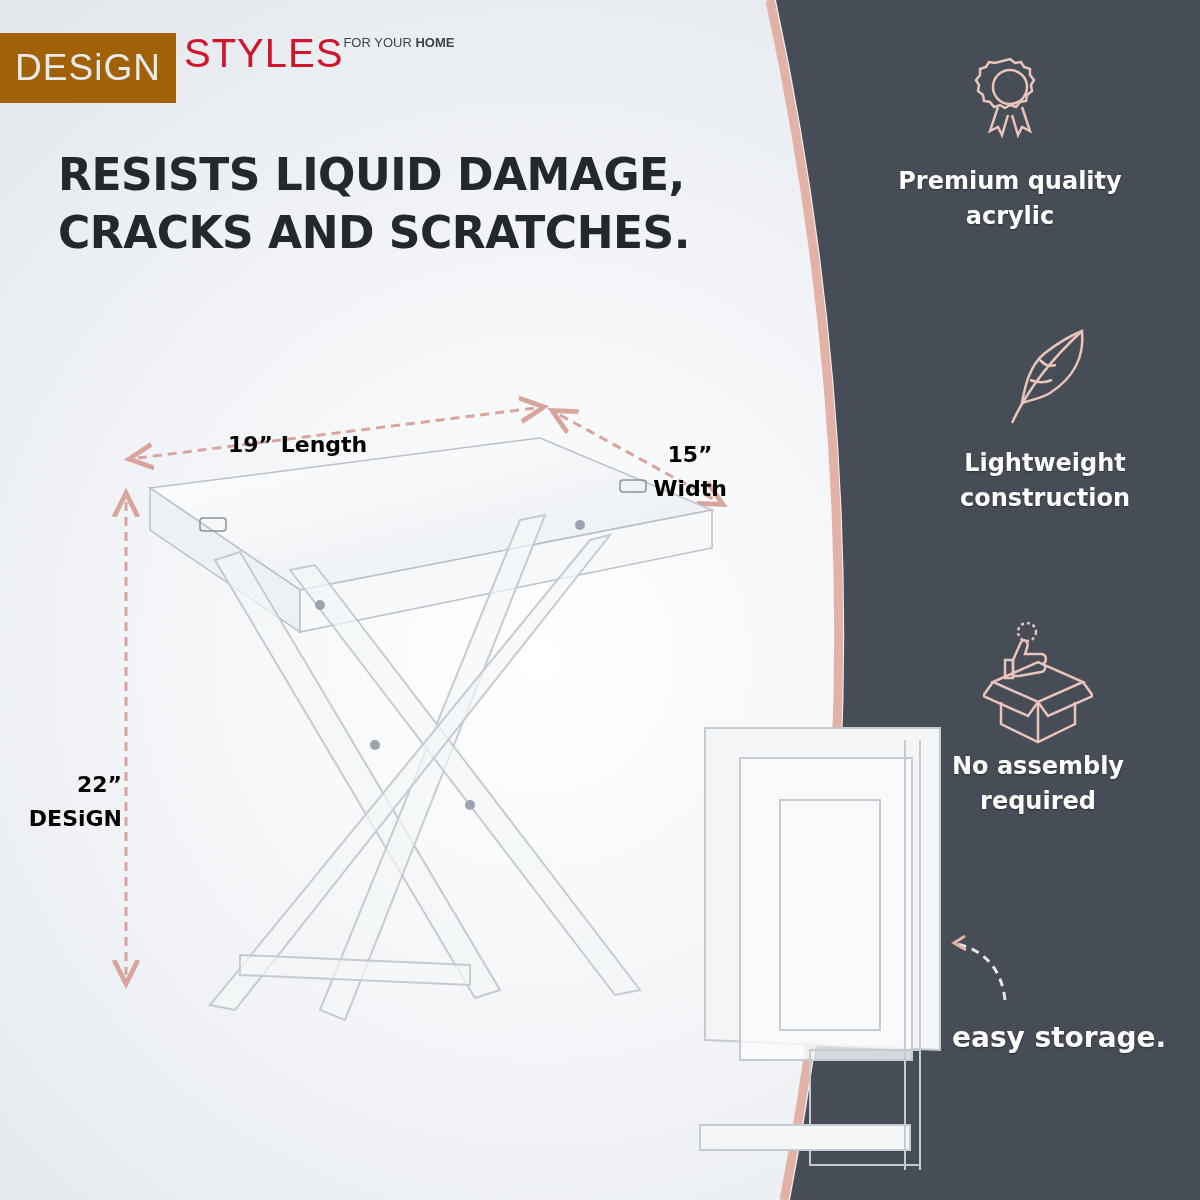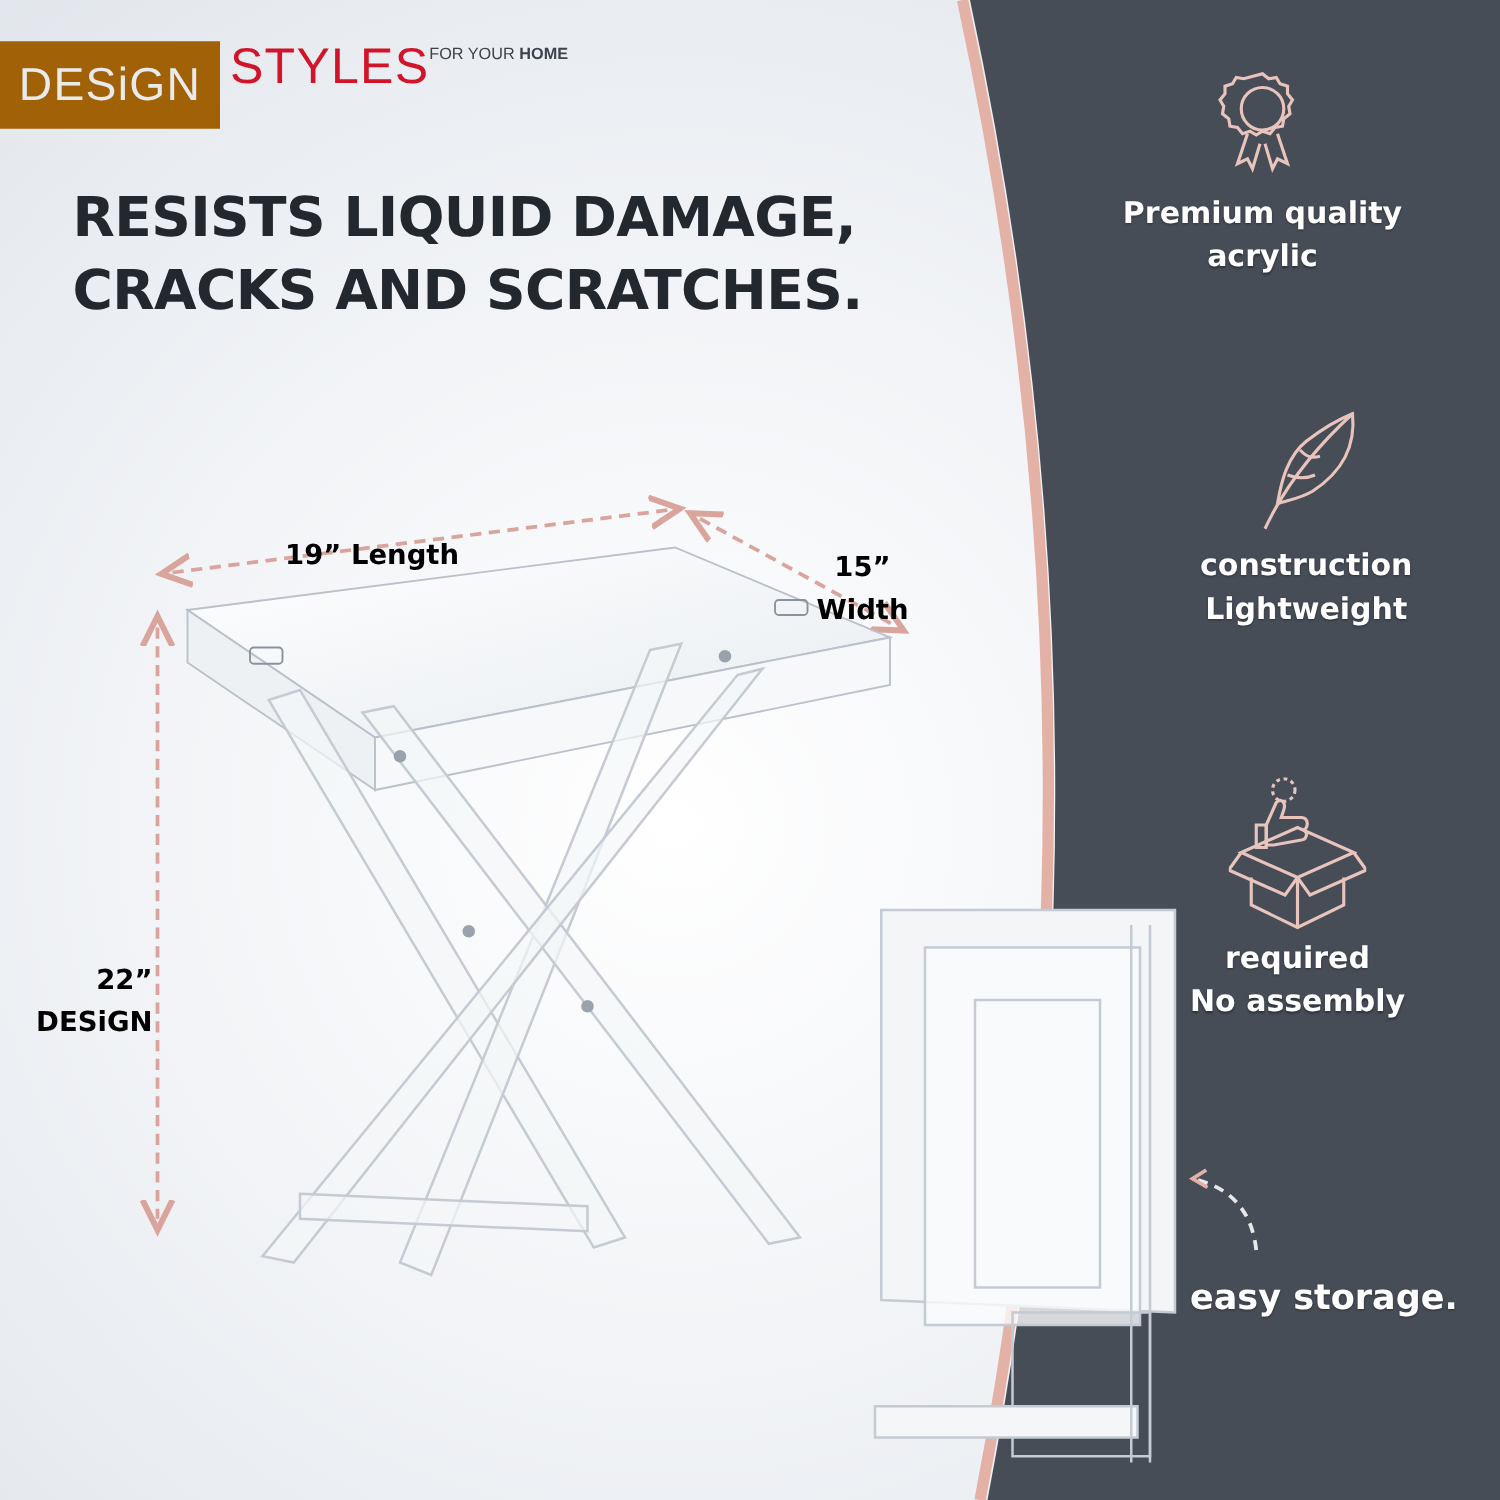--- a/index.html
+++ b/index.html
@@ -15,21 +15,21 @@
   .logo-styles { color:#d0152a; font-size:40px; line-height:40px; font-family:"Liberation Sans", sans-serif; letter-spacing:1px; }
   .logo-tag { color:#3d434b; font-size:13px; font-family:"Liberation Sans", sans-serif; margin-top:2px; }
   .logo-tag b { font-weight:bold; }
   .headline { position:absolute; left:58px; top:146px; width:620px; color:#23282f;
     font-family:"DejaVu Sans", sans-serif; font-weight:bold; font-size:44px; line-height:58px; letter-spacing:-0.5px; }
   .headline div { white-space:nowrap; }
   .dim { position:absolute; color:#000000; font-weight:bold; font-size:22px; text-align:center; line-height:34px;
     font-family:"DejaVu Sans", sans-serif;margin-top:48px; }
   .feature { position:absolute; width:260px; text-align:center; color:#ffffff; }
   .feature svg { display:block; margin:0 auto; }
-  .feature-label { font-weight:bold; font-size:24px; line-height:35px; margin-top:10px;
+  .feature-label { font-weight:bold; font-size:24px; line-height:35px; margin-top:21px;
     text-shadow:0 1px 2px rgba(0,0,0,0.4); font-family:"DejaVu Sans", sans-serif; }
   .folds-label { position:absolute; left:952px; top:1018px; color:#fff; font-weight:bold; font-size:28px; line-height:40px;
     text-shadow:0 1px 2px rgba(0,0,0,0.4); white-space:nowrap; }
   svg.overlay { position:absolute; left:0; top:0; }
 </style>
 </head>
 <body>
 
 <div class="left-bg"></div>
 
@@ -142,39 +142,39 @@
 <div class="feature" style="left:915px;top:325px;">
   <svg width="90" height="100" viewBox="0 0 90 100">
     <g fill="none" stroke="#e8c4bc" stroke-width="2.5">
       <path d="M12 98 C 25 70 45 40 82 6"></path>
       <path d="M82 6 C 85 35 70 55 50 68 C 40 74 30 75 22 78 C 25 60 30 40 45 28 C 58 18 72 10 82 6 Z"></path>
       <path d="M40 35 C 45 40 48 42 56 40"></path>
       <path d="M30 55 C 38 58 45 58 52 55"></path>
     </g>
   </svg>
   <div class="feature-label">
+    <div>Lightweight</div>
     <div>construction</div>
-    <div>Lightweight</div>
   </div>
 </div>
 
 <div class="feature" style="left:908px;top:620px;">
   <svg width="110" height="125" viewBox="0 0 110 125">
     <g fill="none" stroke="#e8c4bc" stroke-width="2.5">
       <circle cx="44" cy="12" r="9" stroke-dasharray="3 3"></circle>
       <path d="M30 40 L38 22 C 42 18 46 22 44 28 L42 34 L58 34 C 64 34 64 42 60 44 C 64 46 62 52 58 52 L36 56 L30 56 Z"></path>
       <path d="M22 40 L30 40 L30 58 L22 58 Z"></path>
       <path d="M10 62 L55 42 L100 62 L55 82 Z"></path>
       <path d="M10 62 L0 76 L45 96 L55 82"></path>
       <path d="M100 62 L110 76 L65 96 L55 82"></path>
       <path d="M18 82 L18 104 L55 122 L92 104 L92 82"></path>
       <path d="M55 82 L55 122"></path>
     </g>
   </svg>
   <div class="feature-label" style="margin-top:4px;">
+    <div>No assembly</div>
     <div>required</div>
-    <div>No assembly</div>
   </div>
 </div>
 
 <div class="folds-label">
   <div>easy storage.</div>
 </div>
 
 </body></html>

